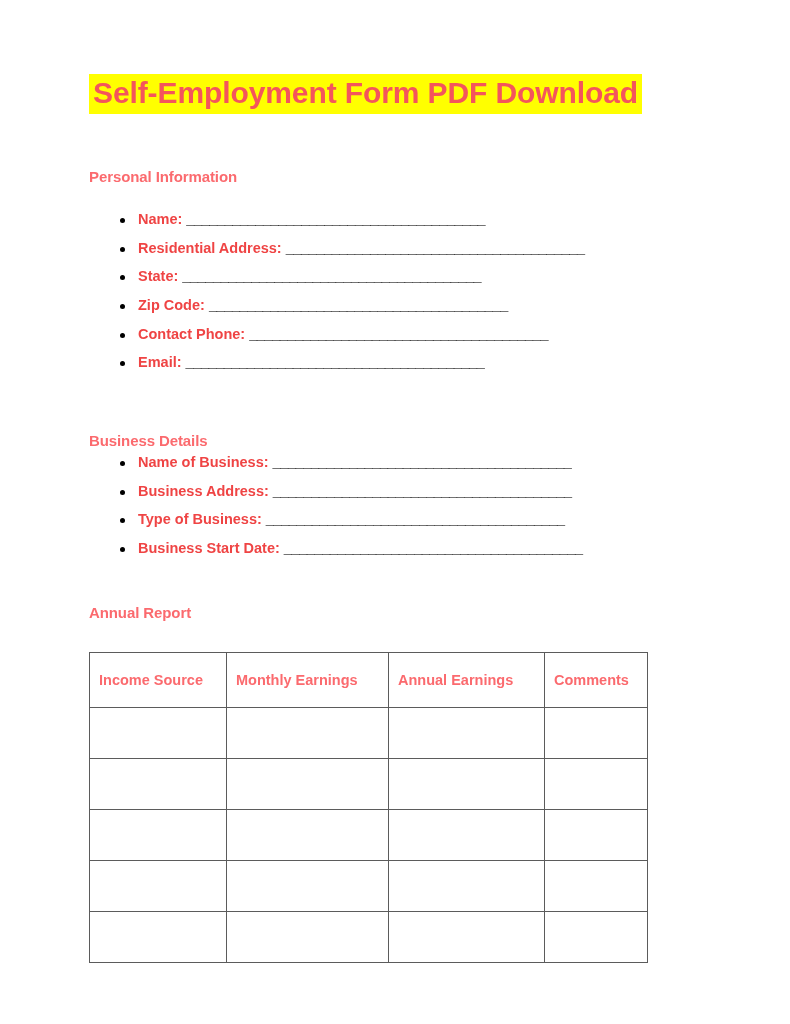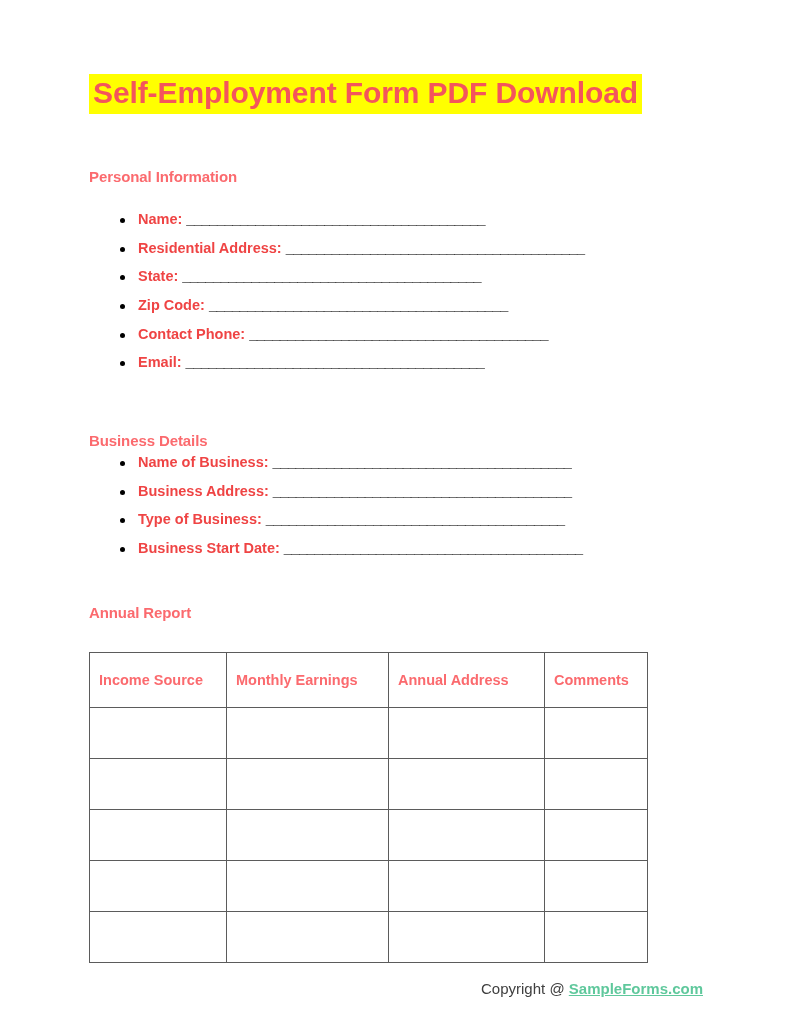--- a/index.html
+++ b/index.html
@@ -217,21 +217,21 @@
     <colgroup>
       <col class="col-source">
       <col class="col-monthly">
       <col class="col-annual">
       <col class="col-comments">
     </colgroup>
     <thead>
       <tr>
         <th>Income Source</th>
         <th>Monthly Earnings</th>
-        <th>Annual Address</th>
+        <th>Annual Earnings</th>
         <th>Comments</th>
       </tr>
     </thead>
     <tbody>
       <tr>
         <td></td>
         <td></td>
         <td></td>
         <td></td>
       </tr>
@@ -255,17 +255,14 @@
       </tr>
       <tr>
         <td></td>
         <td></td>
         <td></td>
         <td></td>
       </tr>
     </tbody>
   </table>
 
-  <div class="footer">
-    <span>Copyright @ </span><a class="footer-link" href="#">SampleForms.com</a>
-  </div>
 
 </div>
 
 </body></html>

